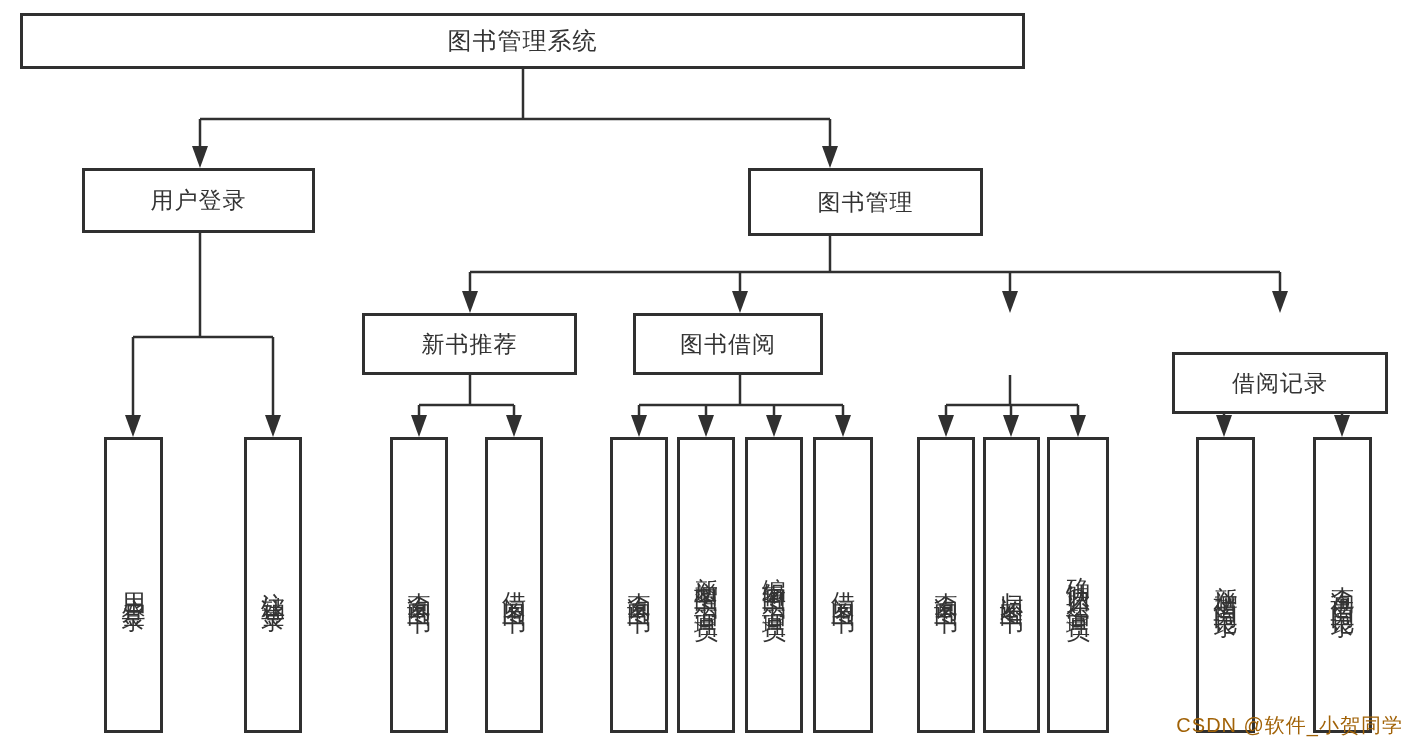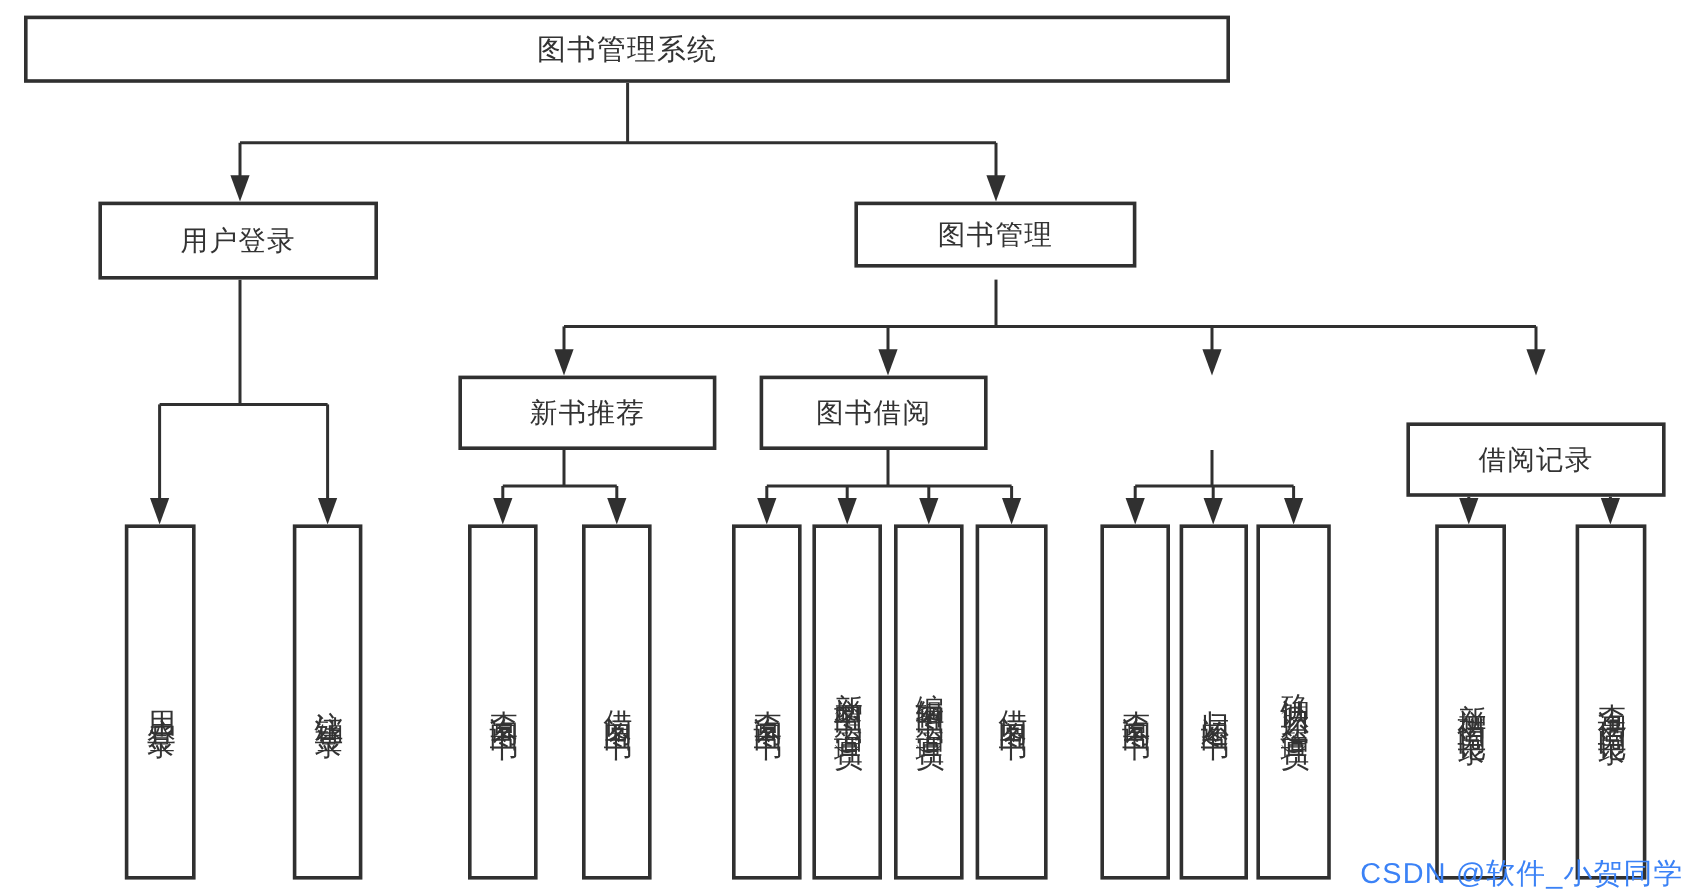--- a/index.html
+++ b/index.html
@@ -35,24 +35,24 @@
     text-orientation: mixed;
     font-size: 24px;
     letter-spacing: 6px;
     line-height: 1;
     color: #333333;
   }
   
   .n-root   { left: 20px;  top: 13px;  width: 1005px; height: 56px; font-size: 24px; }
   
   .n-login  { left: 82px;  top: 168px; width: 233px; height: 65px; }
-  .n-mgmt   { left: 712px; top: 168px; width: 235px; height: 55px; }
+  .n-mgmt   { left: 748px; top: 168px; width: 235px; height: 68px; }
   
   .n-l3     { top: 313px; height: 62px; }
-  .n-newrec { left: 362px;  width: 215px; margin-left: 20px; }
+  .n-newrec { left: 362px;  width: 215px; }
   .n-borrow { left: 633px;  width: 190px; }
   .n-currnt { left: 903px;  width: 215px; }
   .n-record { left: 1172px; width: 216px; margin-top: 39px; }
   
   .leaf     { top: 437px; height: 296px; }
   .lf-1  { left: 104px;  width: 59px; }
   .lf-2  { left: 244px;  width: 58px; }
   .lf-3  { left: 390px;  width: 58px; }
   .lf-4  { left: 485px;  width: 58px; }
   .lf-5  { left: 610px;  width: 58px; }
@@ -61,22 +61,22 @@
   .lf-8  { left: 813px;  width: 60px; }
   .lf-9  { left: 917px;  width: 58px; }
   .lf-10 { left: 983px;  width: 57px; }
   .lf-11 { left: 1047px; width: 62px; }
   .lf-12 { left: 1196px; width: 59px; }
   .lf-13 { left: 1313px; width: 59px; }
   .watermark {
     position: absolute;
     right: 2px;
     top: 712px;
-    font-size: 24px;
-    color: #3b82f6;
+    font-size: 20px;
+    color: #a16207;
     letter-spacing: 1px;
     white-space: nowrap;
     z-index: 5;
     margin-left: 35px;
   }
 </style>
 </head>
 <body>
 
 <div id="stage">

